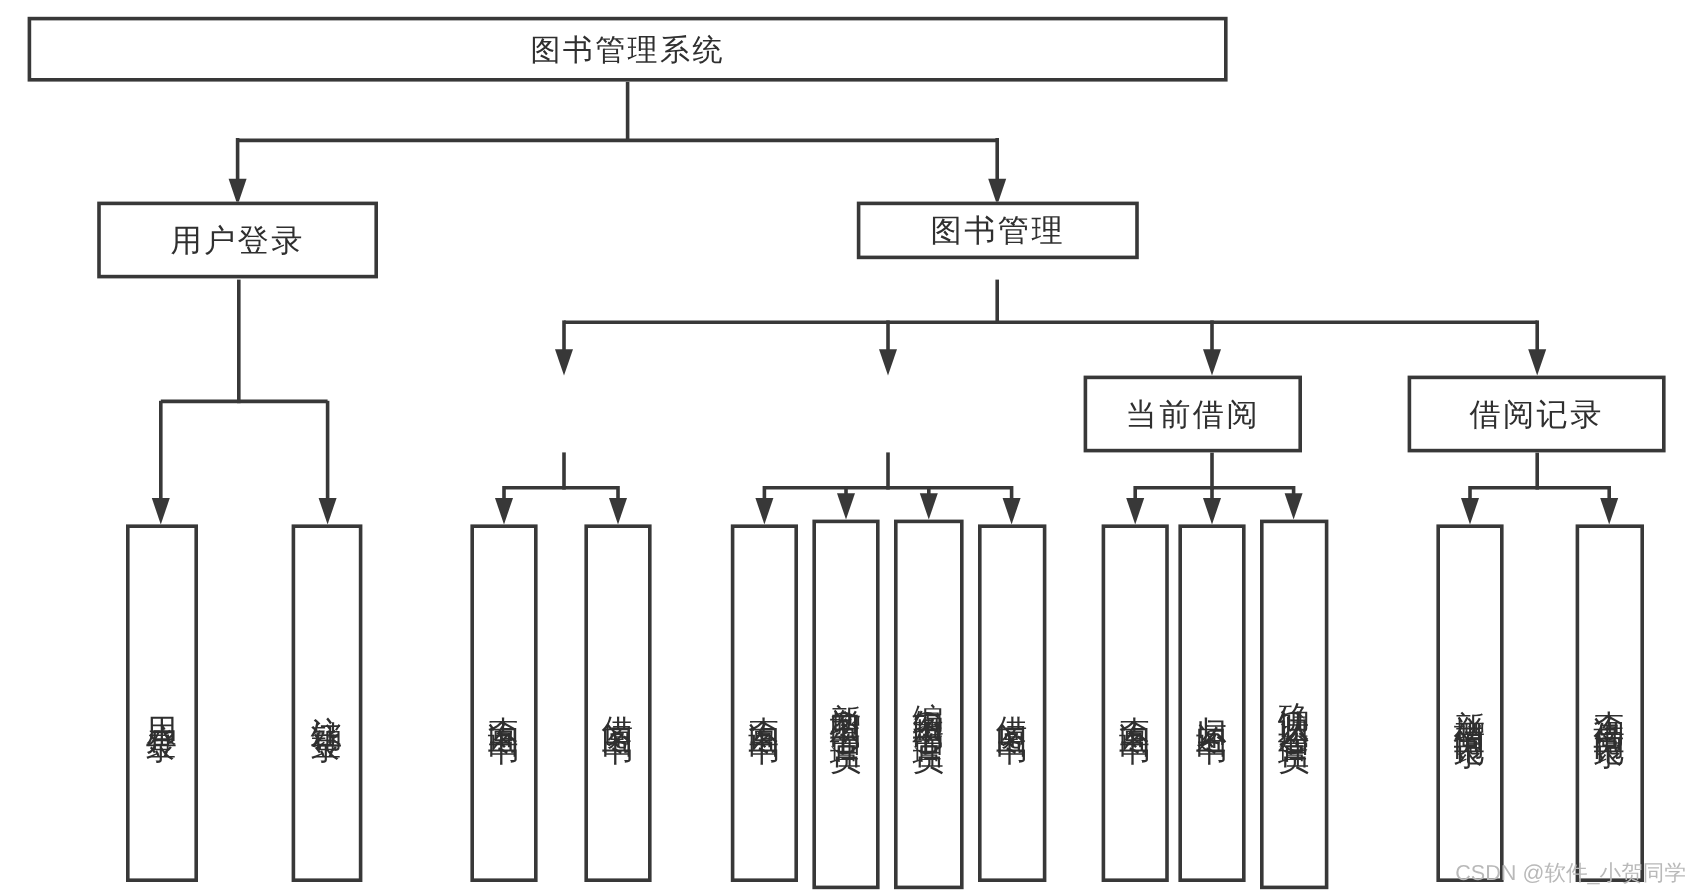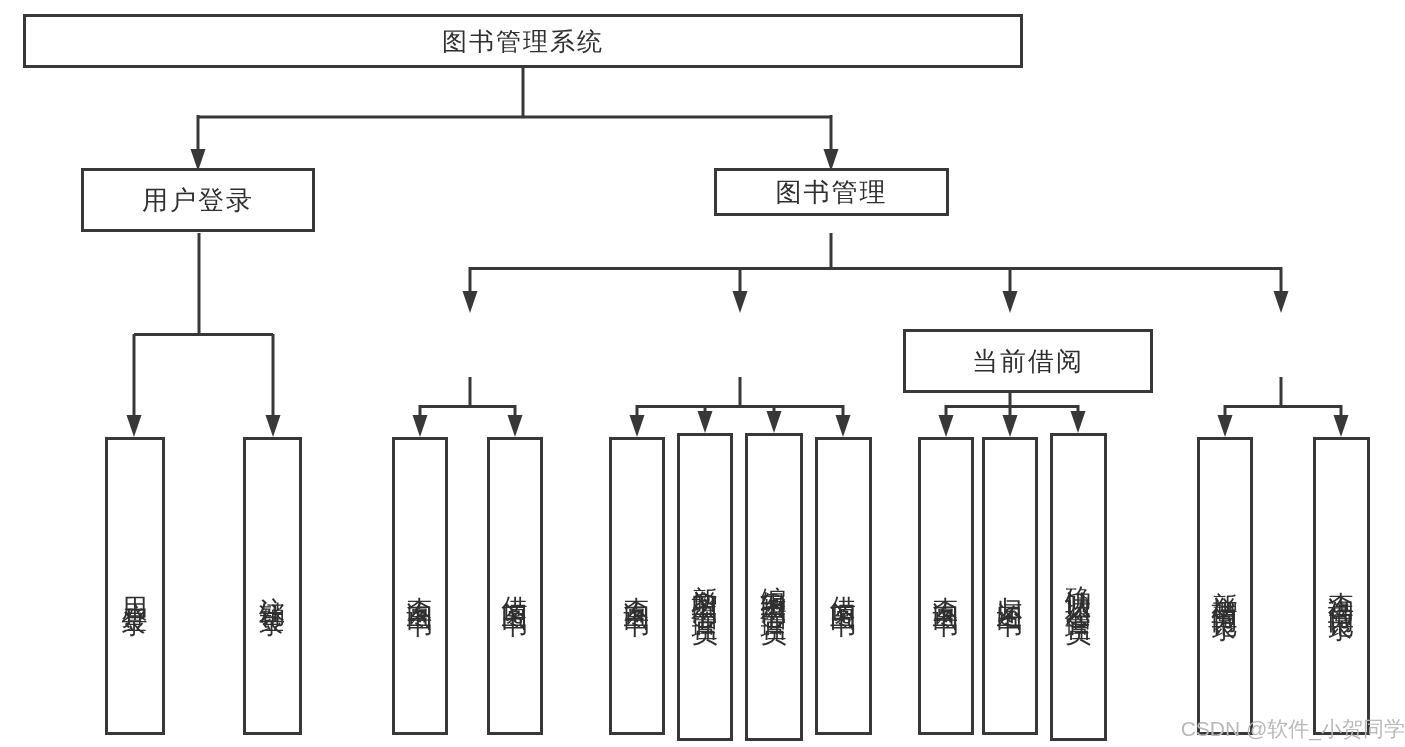--- a/index.html
+++ b/index.html
@@ -37,21 +37,21 @@
     writing-mode:vertical-rl;
     text-orientation:mixed;
     font-size:26px;
     letter-spacing:5px;
     line-height:1;
   }
   #watermark{
     position:absolute;
     left:1158px;top:715px;width:247px;
     text-align:right;
-    font-size:21px;
+    font-size:18px;
     color:var(--watermark);
     white-space:nowrap;
     z-index:5;
   }
 </style>
 </head>
 <body>
 
 <div id="stage">
 
@@ -121,22 +121,25 @@
     <span class="hlabel">图书管理系统</span>
   </div>
 
   <div class="node" style="left:81px;top:168px;width:234px;height:64px">
     <span class="hlabel">用户登录</span>
   </div>
   <div class="node" style="left:714px;top:168px;width:235px;height:48px">
     <span class="hlabel">图书管理</span>
   </div>
 
-  <div class="node" style="left:903px;top:329px;width:250px;height:64px">
+  <div class="node" style="left:903px;top:313px;width:182px;height:64px">
     <span class="hlabel">当前借阅</span>
+  </div>
+  <div class="node" style="left:1173px;top:313px;width:215px;height:64px">
+    <span class="hlabel">借阅记录</span>
   </div>
 
   <div class="node leaf" style="left:105px;top:437px;width:60px;height:298px">
     <span class="vlabel">用户登录</span>
   </div>
   <div class="node leaf" style="left:243px;top:437px;width:59px;height:298px">
     <span class="vlabel">注销登录</span>
   </div>
 
   <div class="node leaf" style="left:392px;top:437px;width:56px;height:298px">

